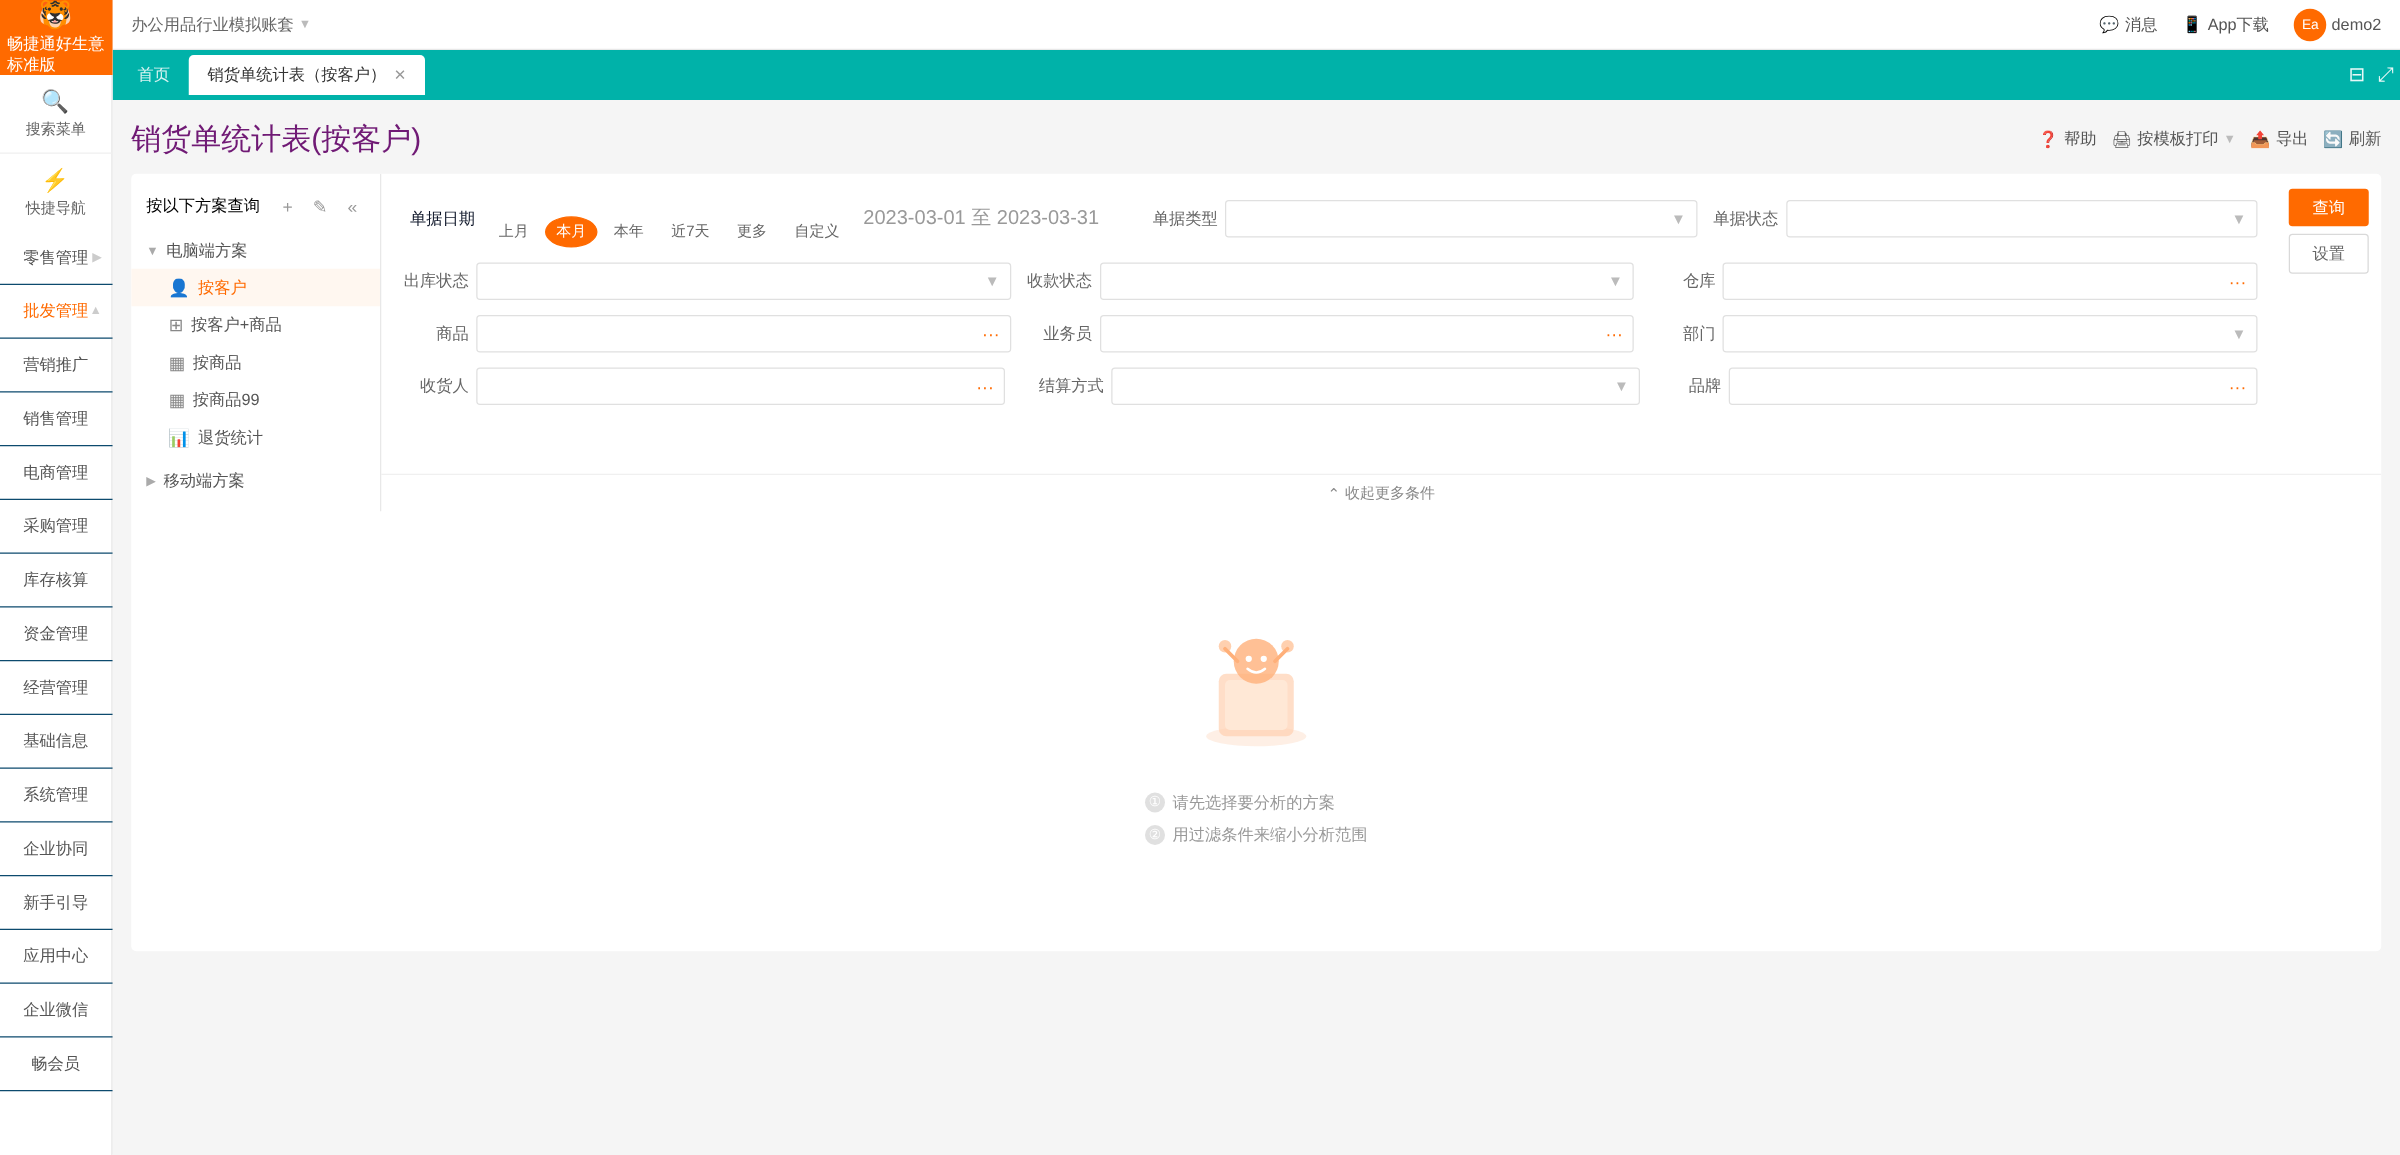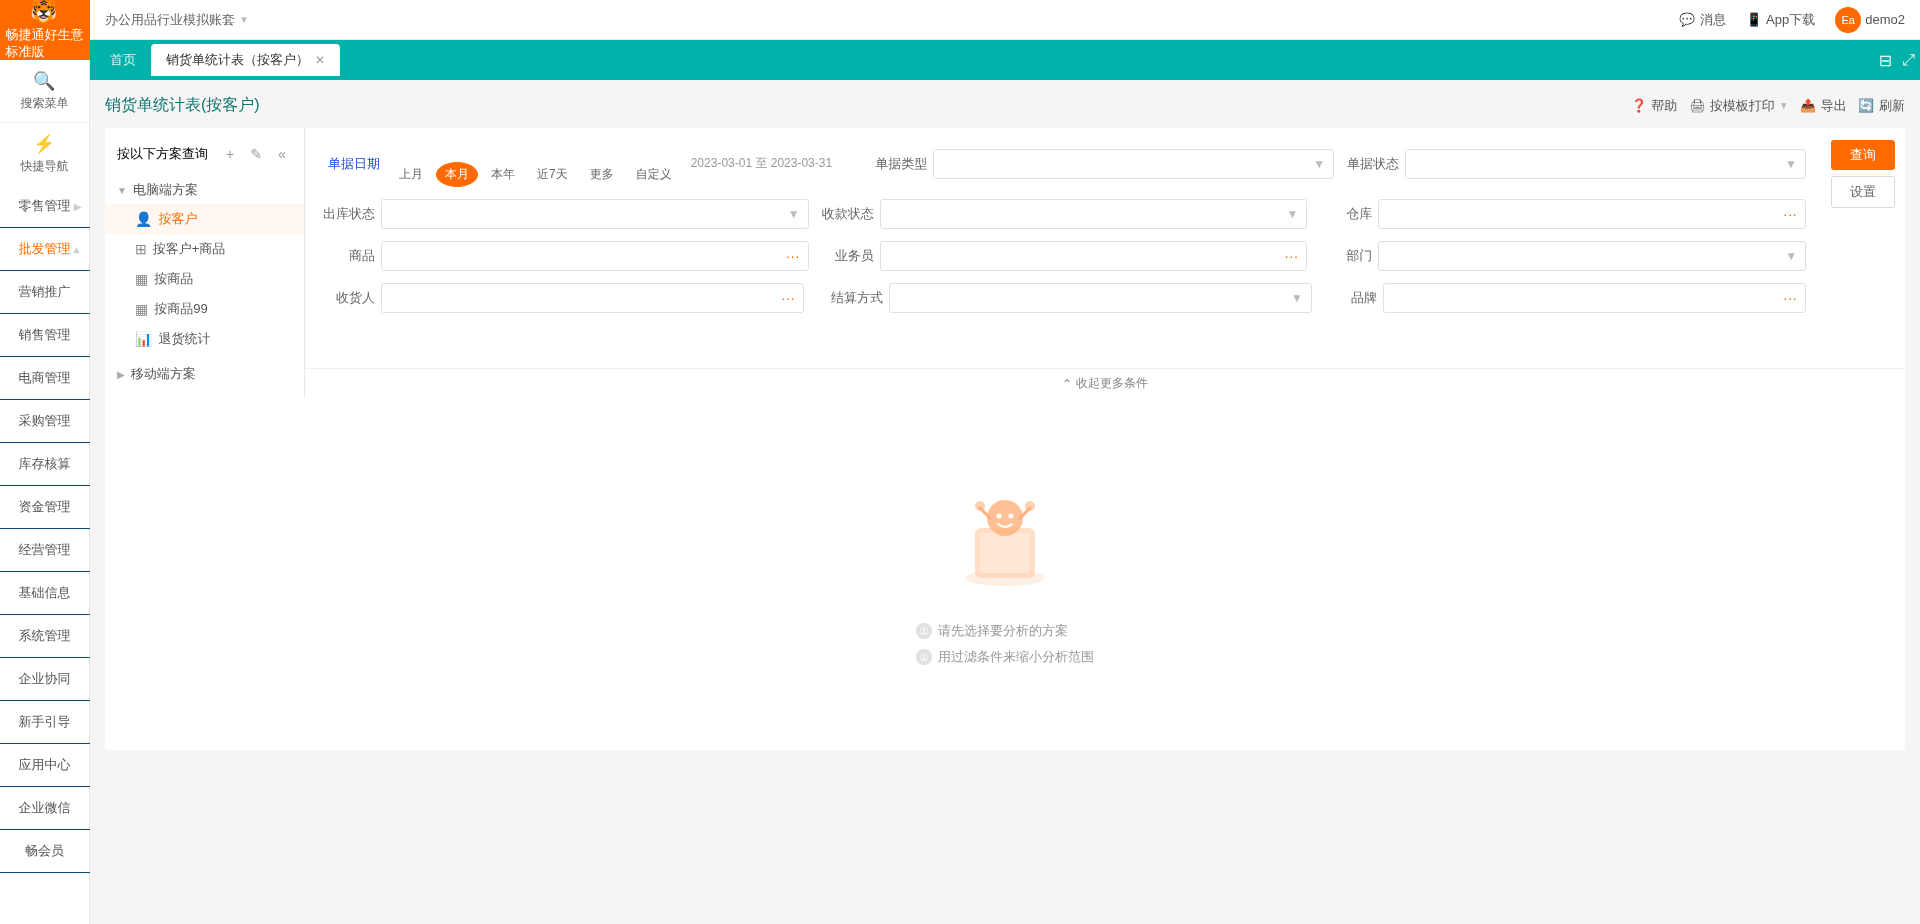--- a/index.html
+++ b/index.html
@@ -69,21 +69,21 @@
       position: fixed; left: 90px; top: 80px; right: 0; bottom: 0;
       background: #f5f5f5; overflow: auto;
     }
     .page-container { padding: 15px; min-height: 100%; }
 
     
     .page-header {
       display: flex; align-items: center; justify-content: space-between;
       margin-bottom: 12px;
     }
-    .page-title { font-size: 16px; font-weight: 500; color: #0f766e; }
+    .page-title { font-size: 24px; font-weight: 500; color: #701a75; }
     .page-actions { display: flex; align-items: center; gap: 12px; font-size: 13px; color: #555; }
     .page-action-item { display: flex; align-items: center; gap: 4px; cursor: pointer; }
 
     
     .content-card { background: #fff; border-radius: 4px; overflow: hidden; }
 
     
     .layout-row { display: flex; }
     .scheme-panel {
       width: 200px; min-width: 200px; border-right: 1px solid #e8e8e8;
@@ -109,28 +109,28 @@
       padding: 6px 12px 6px 30px; font-size: 13px; color: #555;
       cursor: pointer; display: flex; align-items: center; gap: 6px;
     }
     .scheme-item.active { color: #ff6a00; background: #fff7f0; }
     .scheme-item .item-icon { font-size: 14px; color: #888; }
     .scheme-item.active .item-icon { color: #ff6a00; }
 
     
     .filter-panel { flex: 1; padding: 12px 15px; }
     .filter-row { display: flex; align-items: center; gap: 10px; margin-bottom: 12px; }
-    .filter-label { min-width: 60px; color: #1d4ed8; font-size: 13px; text-align: right; }
+    .filter-label { min-width: 60px; color: #0f172a; font-size: 13px; text-align: right; }
     .filter-date-bar { display: flex; align-items: center; gap: 4px; }
     .date-btn {
       padding: 3px 8px; border-radius: 3px; cursor: pointer; font-size: 12px;
       color: #666; border: 1px solid transparent; margin-top: 22px;
     }
     .date-btn.active { background: #ff6a00; color: #fff; border-color: #ff6a00; border-radius: 50%; padding: 3px 8px; }
-    .date-range { font-size: 12px; color: #999; margin-left: 6px; }
+    .date-range { font-size: 16px; color: #999; margin-left: 6px; }
     .filter-select {
       flex: 1; height: 30px; border: 1px solid #e0e0e0; border-radius: 3px;
       padding: 0 8px; display: flex; align-items: center; justify-content: space-between;
       cursor: pointer; background: #fff; font-size: 13px; color: #999;
       min-width: 0;
     }
     .filter-select .dots { color: #ff6a00; font-size: 14px; }
     .filter-select .chevron { color: #bbb; font-size: 12px; }
     .filter-field { display: flex; align-items: center; gap: 6px; flex: 1; }
     .filter-field-label { min-width: 55px; color: #666; font-size: 13px; text-align: right; white-space: nowrap; }

